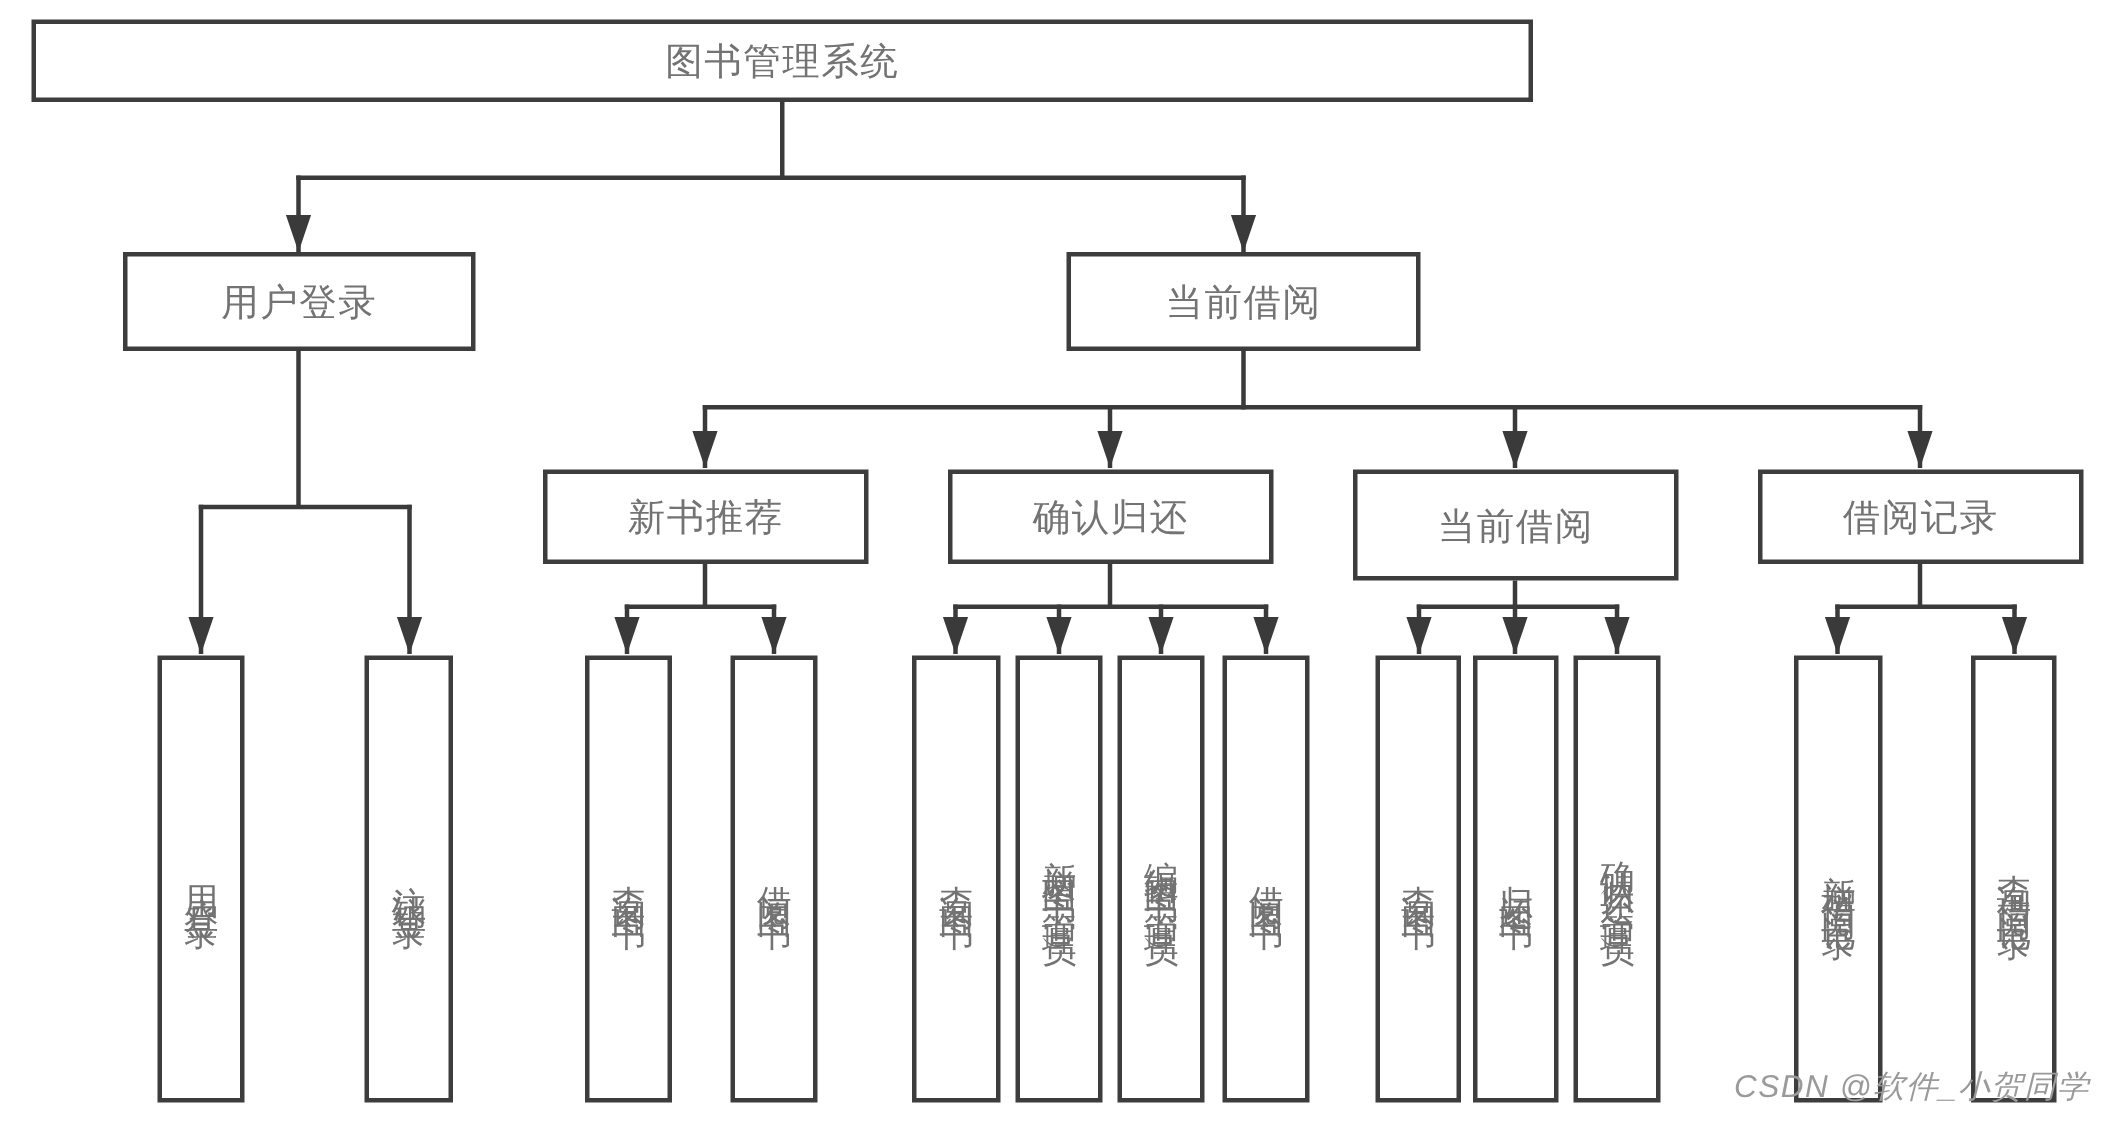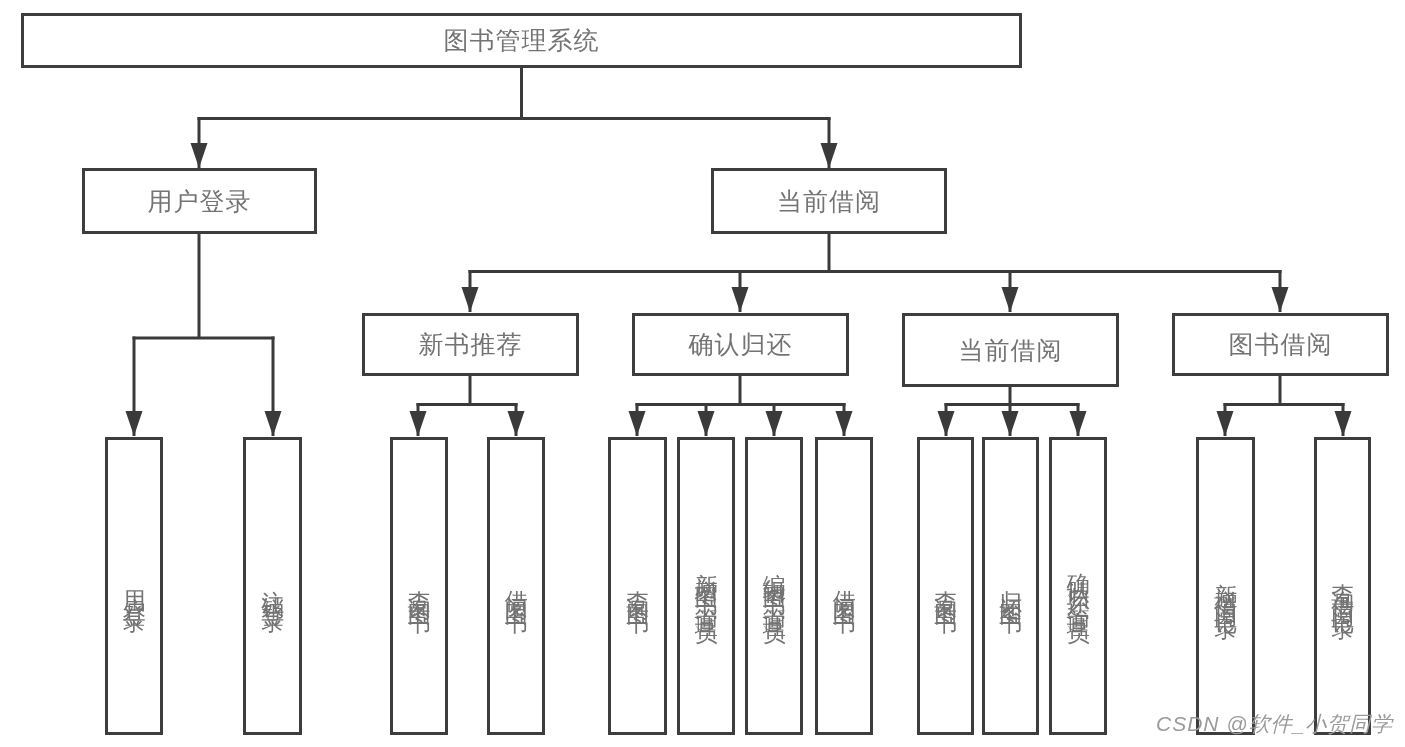--- a/index.html
+++ b/index.html
@@ -127,21 +127,21 @@
   <div class="node" style="left:362px;top:313px;width:217px;height:63px">
     <span class="label">新书推荐</span>
   </div>
   <div class="node" style="left:632px;top:313px;width:217px;height:63px">
     <span class="label">确认归还</span>
   </div>
   <div class="node" style="left:902px;top:313px;width:217px;height:74px">
     <span class="label">当前借阅</span>
   </div>
   <div class="node" style="left:1172px;top:313px;width:217px;height:63px">
-    <span class="label">图书借阅</span>
+    <span class="label">借阅记录</span>
   </div>
 
   <div class="node leaf" style="left:105px;top:437px;width:58px;height:298px">
     <span class="label">用户登录</span>
   </div>
   <div class="node leaf" style="left:243px;top:437px;width:59px;height:298px">
     <span class="label">注销登录</span>
   </div>
 
   <div class="node leaf" style="left:390px;top:437px;width:58px;height:298px">

